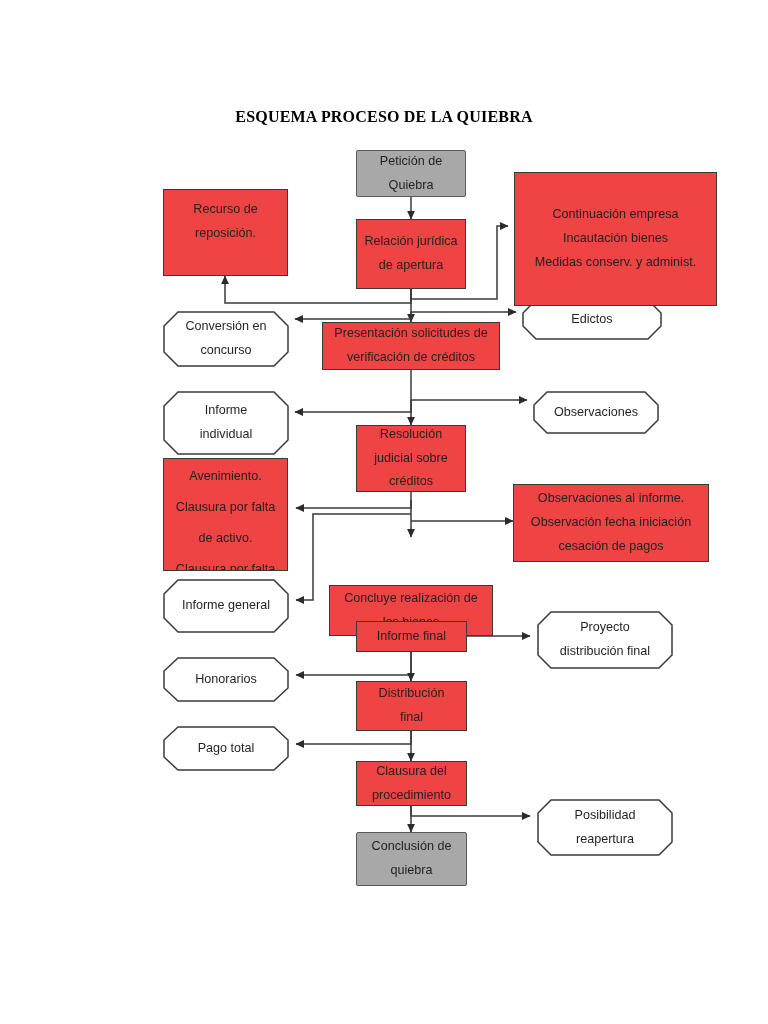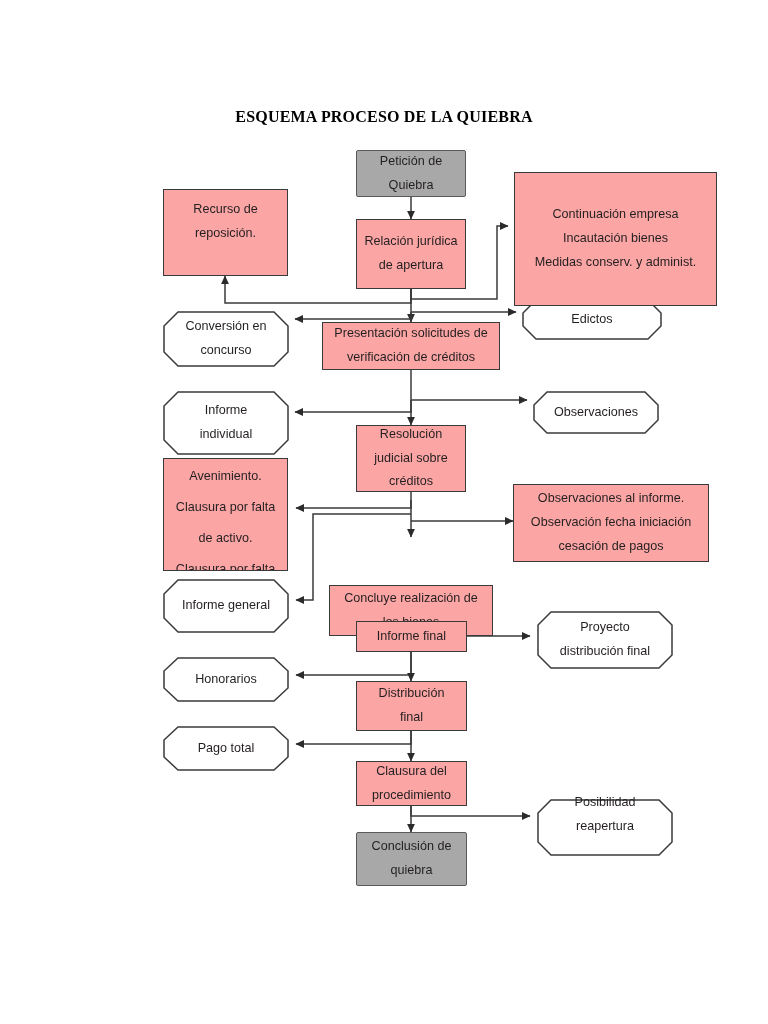--- a/index.html
+++ b/index.html
@@ -28,21 +28,21 @@
     position:absolute;
     box-sizing:border-box;
     display:flex;
     flex-direction:column;
     align-items:center;
     justify-content:center;
     text-align:center;
     font-size:12.6px;
     line-height:1.9;
     color:#231f20;
-    background:#fca5a5;
+    background:#ef4444;
     overflow:hidden;
   }
   .node .ln{display:block;white-space:nowrap;}
 
   
   .rect{border:1.4px solid #3a3a3a;}
 
   
   .round{border:1.4px solid #5a5a5a;border-radius:2px;}
 
@@ -217,21 +217,21 @@
 
   <div class="node oct" style="left:164px;top:727px;width:124px;height:43px;">
     <span class="ln">Pago total</span>
   </div>
 
   <div class="node rect" style="left:356px;top:761px;width:111px;height:45px;">
     <span class="ln">Clausura del</span>
     <span class="ln">procedimiento</span>
   </div>
 
-  <div class="node oct" style="left:538px;top:784px;width:134px;height:55px;justify-content:flex-end;">
+  <div class="node oct" style="left:538px;top:800px;width:134px;height:55px;">
     <span class="ln">Posibilidad</span>
     <span class="ln">reapertura</span>
   </div>
 
   <div class="node round shaded" style="left:356px;top:832px;width:111px;height:54px;">
     <span class="ln">Conclusión de</span>
     <span class="ln">quiebra</span>
   </div>
 
 </div>

